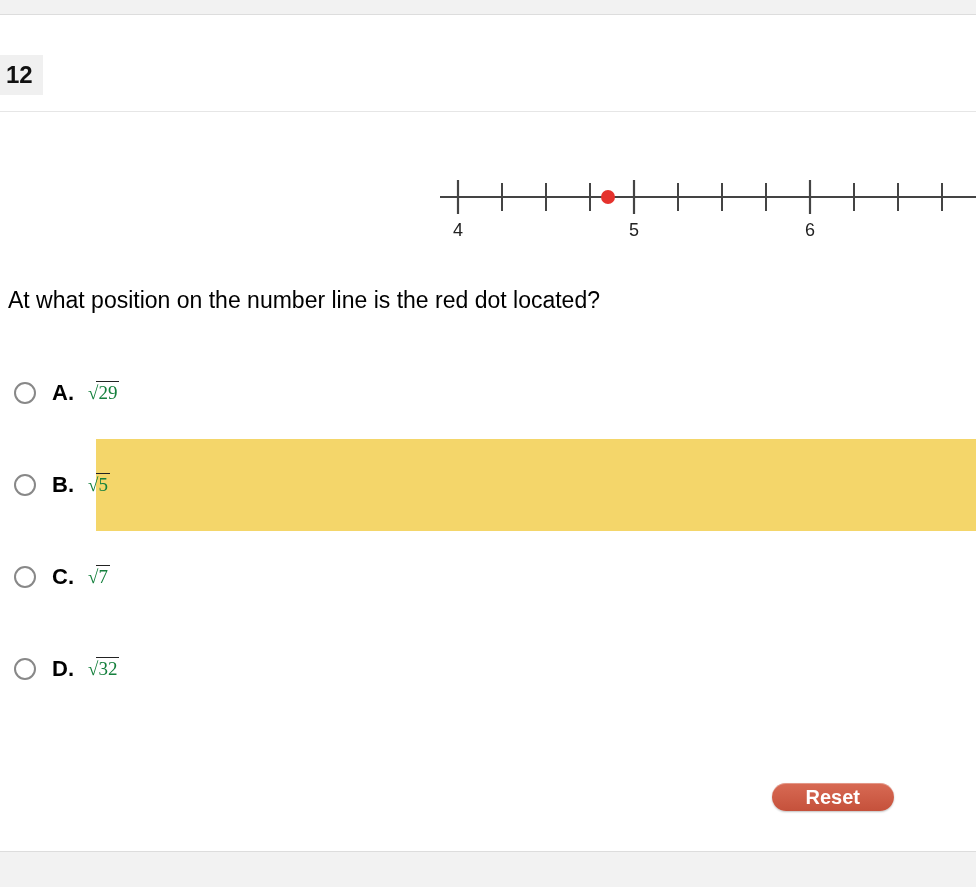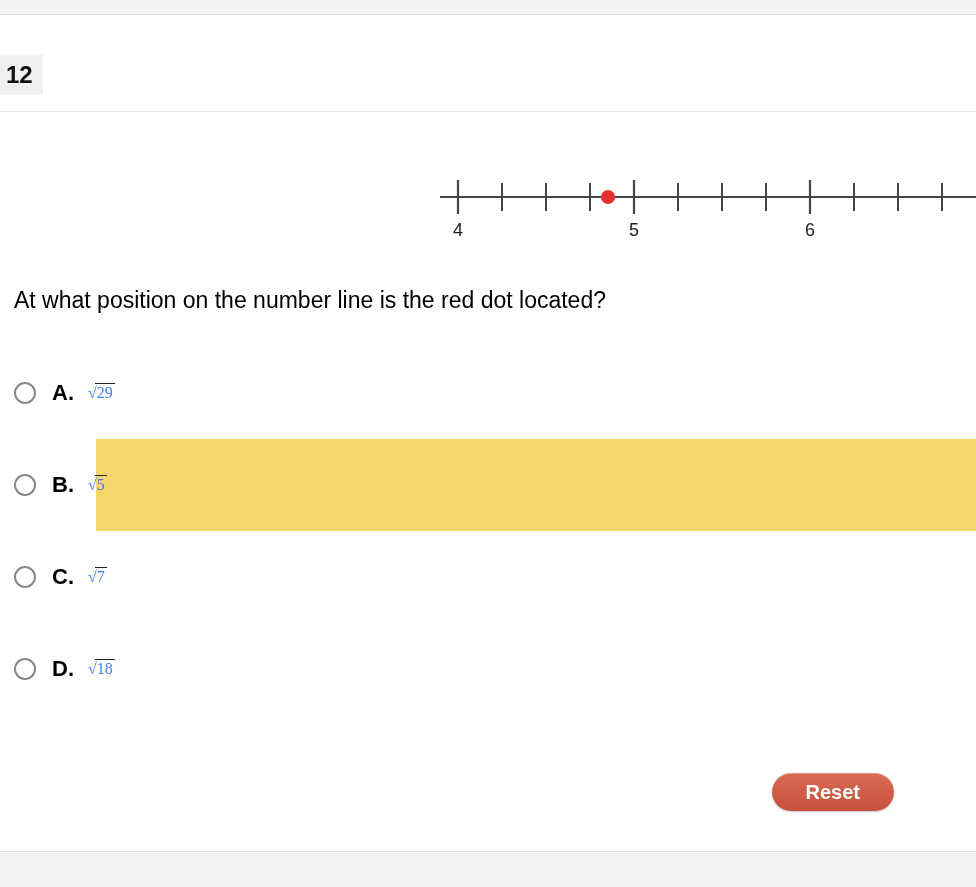--- a/index.html
+++ b/index.html
@@ -59,21 +59,21 @@
     position: absolute;
     width: 14px; height: 14px;
     background: #e5322d;
     border-radius: 50%;
     top: 18px; 
     transform: translateX(-50%);
   }
   .question {
     position: absolute;
     top: 175px;
-    left: 14px;
+    left: 8px;
     font-size: 23px;
     color: #000;
   }
   .options {
     position: absolute;
     top: 235px;
     left: 0;
     right: 0;
   }
   .opt-row {
@@ -92,24 +92,24 @@
     background: #fff;
   }
   .opt-letter {
     font-size: 22px;
     font-weight: bold;
     color: #000;
     width: 36px;
     flex: 0 0 auto;
   }
   .opt-text {
-    font-size: 16px;
+    font-size: 19px;
     font-family: "Times New Roman", Times, serif;
     font-style: italic;
-    color: #3b82f6;
+    color: #15803d;
     position: relative;
     z-index: 2;
   }
   .sqrt-sym { font-style: normal; margin-right: -2px; }
   .radicand {
     border-top: 1.5px solid #222;
     padding: 0 2px 0 2px;
     font-style: normal;
   }
   .highlight-bar {
@@ -128,21 +128,21 @@
     display: flex;
     justify-content: flex-end;
     gap: 38px;
     padding-right: 82px;
   }
   .btn {
     border: none;
     color: #fff;
     font-size: 20px;
     font-weight: bold;
-    height: 38px;
+    height: 28px;
     padding: 0 34px;
     border-radius: 23px;
     cursor: pointer;
   }
   .btn-reset {
     background: linear-gradient(#d86a54, #c5513b);
     box-shadow: inset 0 1px 0 rgba(255,255,255,.3), 0 1px 2px rgba(0,0,0,.25);
   }
   .btn-submit {
     background: linear-gradient(#4da6e8, #2f8fd8);
@@ -208,21 +208,21 @@
         <span class="opt-letter">C.</span>
         <span class="opt-text">
           <span class="sqrt-sym">√</span><span class="radicand">7</span>
         </span>
       </div>
 
       <div class="opt-row">
         <span class="radio"></span>
         <span class="opt-letter">D.</span>
         <span class="opt-text">
-          <span class="sqrt-sym">√</span><span class="radicand">18</span>
+          <span class="sqrt-sym">√</span><span class="radicand">32</span>
         </span>
       </div>
 
     </div>
 
     <div class="button-row">
       <button class="btn btn-reset">Reset</button>
     </div>
 
   </div>

